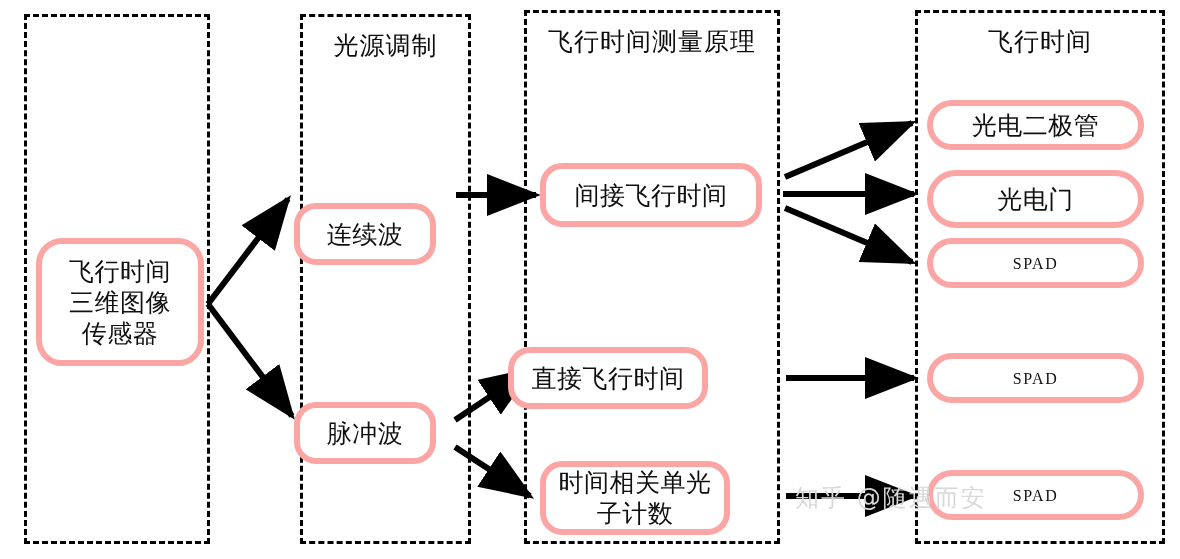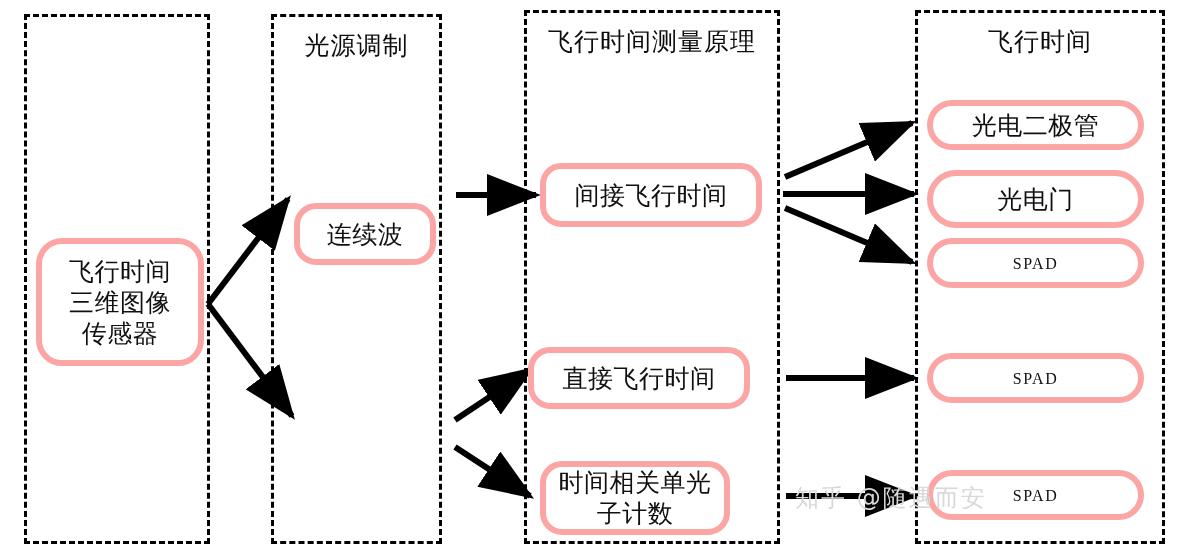--- a/index.html
+++ b/index.html
@@ -81,21 +81,21 @@
 </style>
 </head>
 <body>
 
 <div id="canvas">
 
   <div class="group" style="left:24px; top:14px; width:186px; height:530px;">
     <div class="group-title"></div>
   </div>
 
-  <div class="group" style="left:271px; top:14px; width:171px; height:530px;">
+  <div class="group" style="left:300px; top:14px; width:171px; height:530px;">
     <div class="group-title">光源调制</div>
   </div>
 
   <div class="group" style="left:524px; top:10px; width:256px; height:534px;">
     <div class="group-title">飞行时间测量原理</div>
   </div>
 
   <div class="group" style="left:915px; top:10px; width:250px; height:534px;">
     <div class="group-title">飞行时间</div>
   </div>
@@ -131,26 +131,29 @@
   <div class="node r-lg" style="left:36px; top:238px; width:168px; height:128px; flex-direction:column;">
     <span class="label">飞行时间</span>
     <span class="label">三维图像</span>
     <span class="label">传感器</span>
   </div>
 
   <div class="node r-md" style="left:294px; top:164px; width:142px; height:62px;margin-top:39px;">
     <span class="label">连续波</span>
   </div>
 
+  <div class="node r-md" style="left:294px; top:402px; width:142px; height:62px;">
+    <span class="label">脉冲波</span>
+  </div>
 
-  <div class="node r-md" style="left:540px; top:163px; width:222px; height:64px;border-radius:21px;">
+  <div class="node r-md" style="left:540px; top:163px; width:222px; height:64px;">
     <span class="label">间接飞行时间</span>
   </div>
 
-  <div class="node r-md" style="left:528px; top:347px; width:222px; height:62px;">
+  <div class="node r-md" style="left:508px; top:347px; width:200px; height:62px;">
     <span class="label">直接飞行时间</span>
   </div>
 
   <div class="node r-md" style="left:540px; top:461px; width:190px; height:74px; flex-direction:column;">
     <span class="label">时间相关单光</span>
     <span class="label">子计数</span>
   </div>
 
   <div class="node r-pill" style="left:927px; top:100px; width:217px; height:50px;">
     <span class="label">光电二极管</span>

